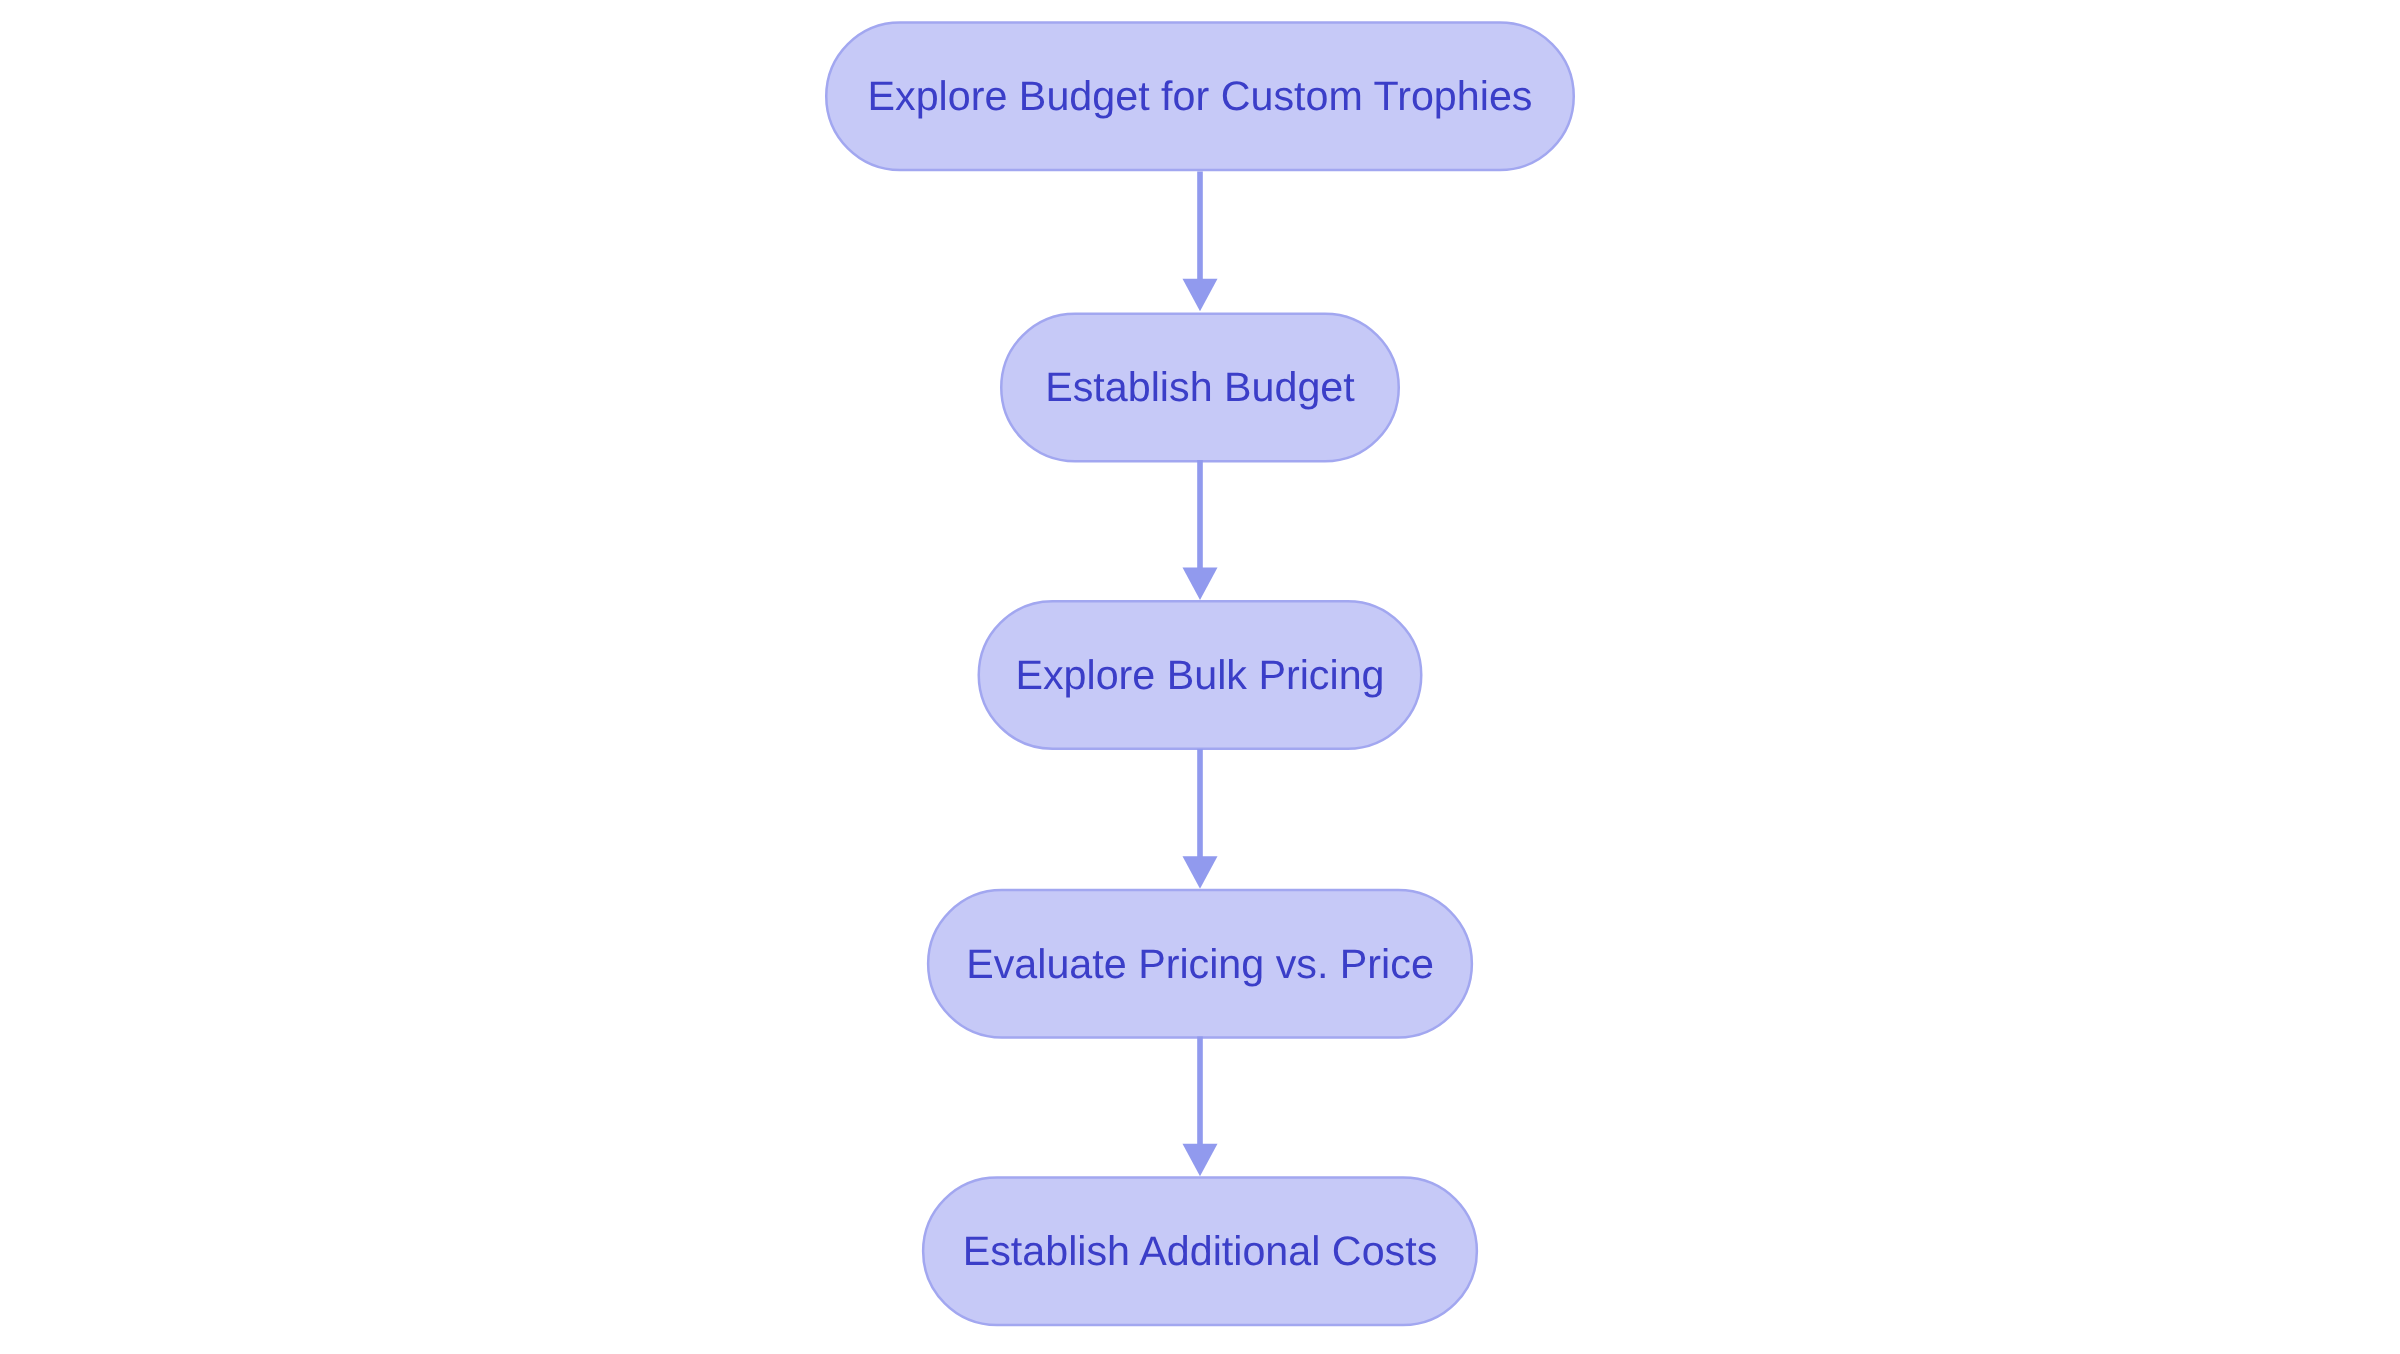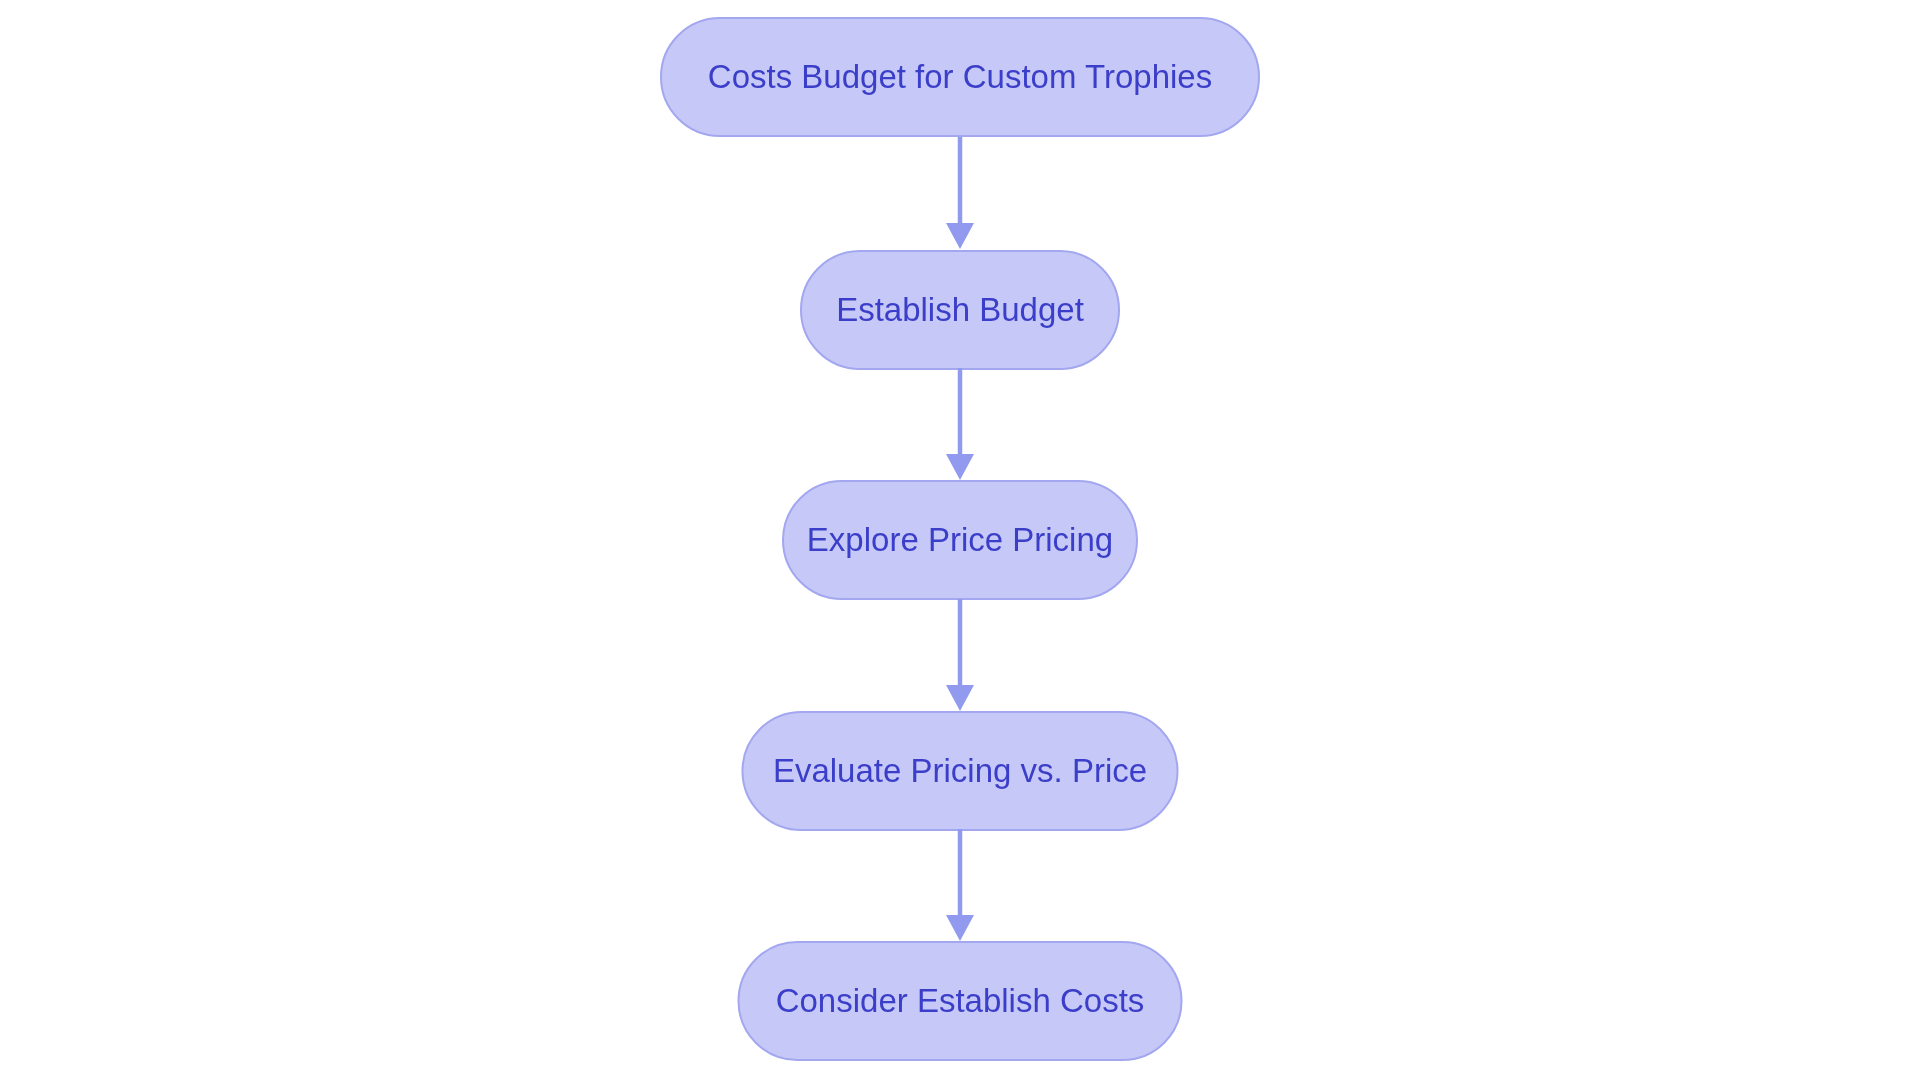--- a/index.html
+++ b/index.html
@@ -53,21 +53,21 @@
   .arrow-3 { top: 599px; }
   .arrow-4 { top: 829px; }
   .arrow svg { display: block; width: 100%; height: 100%; }
 </style>
 </head>
 <body>
 
 <div class="canvas">
 
   <div class="node node-1">
-    <span>Costs Budget for Custom Trophies</span>
+    <span>Explore Budget for Custom Trophies</span>
   </div>
 
   <div class="arrow arrow-1">
     <svg viewBox="0 0 34 112">
       <line x1="17" y1="0" x2="17" y2="88" stroke="currentColor" stroke-width="4.5"></line>
       <polygon points="3,86 31,86 17,112" fill="currentColor"></polygon>
     </svg>
   </div>
 
   <div class="node node-2">
@@ -75,21 +75,21 @@
   </div>
 
   <div class="arrow arrow-2">
     <svg viewBox="0 0 34 112">
       <line x1="17" y1="0" x2="17" y2="88" stroke="currentColor" stroke-width="4.5"></line>
       <polygon points="3,86 31,86 17,112" fill="currentColor"></polygon>
     </svg>
   </div>
 
   <div class="node node-3">
-    <span>Explore Price Pricing</span>
+    <span>Explore Bulk Pricing</span>
   </div>
 
   <div class="arrow arrow-3">
     <svg viewBox="0 0 34 112">
       <line x1="17" y1="0" x2="17" y2="88" stroke="currentColor" stroke-width="4.5"></line>
       <polygon points="3,86 31,86 17,112" fill="currentColor"></polygon>
     </svg>
   </div>
 
   <div class="node node-4">
@@ -97,16 +97,16 @@
   </div>
 
   <div class="arrow arrow-4">
     <svg viewBox="0 0 34 112">
       <line x1="17" y1="0" x2="17" y2="88" stroke="currentColor" stroke-width="4.5"></line>
       <polygon points="3,86 31,86 17,112" fill="currentColor"></polygon>
     </svg>
   </div>
 
   <div class="node node-5">
-    <span>Consider Establish Costs</span>
+    <span>Establish Additional Costs</span>
   </div>
 
 </div>
 
 </body></html>

